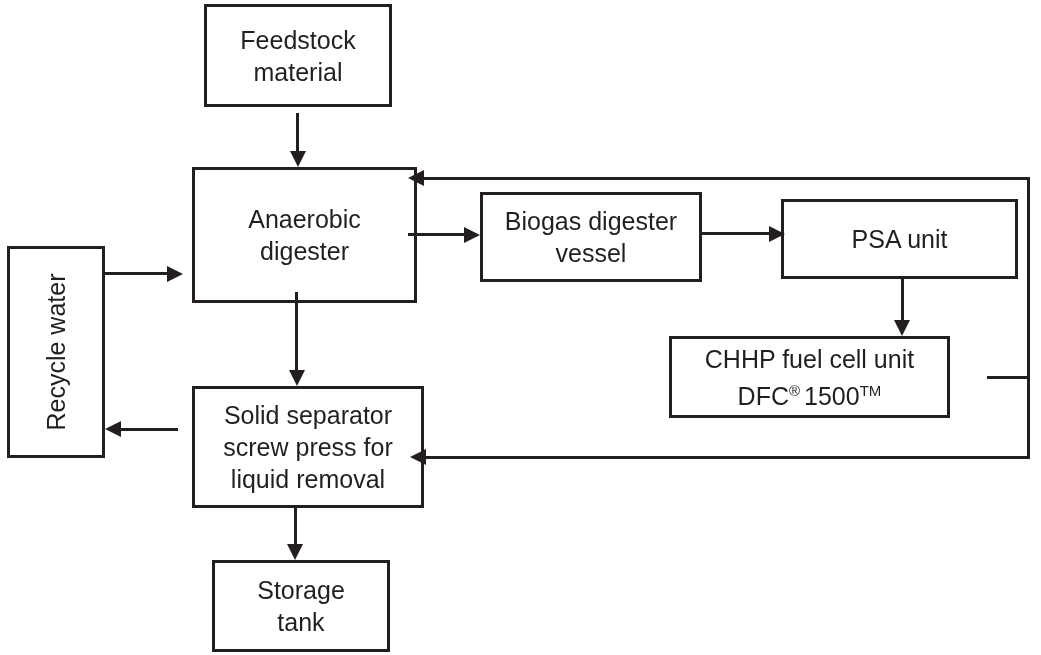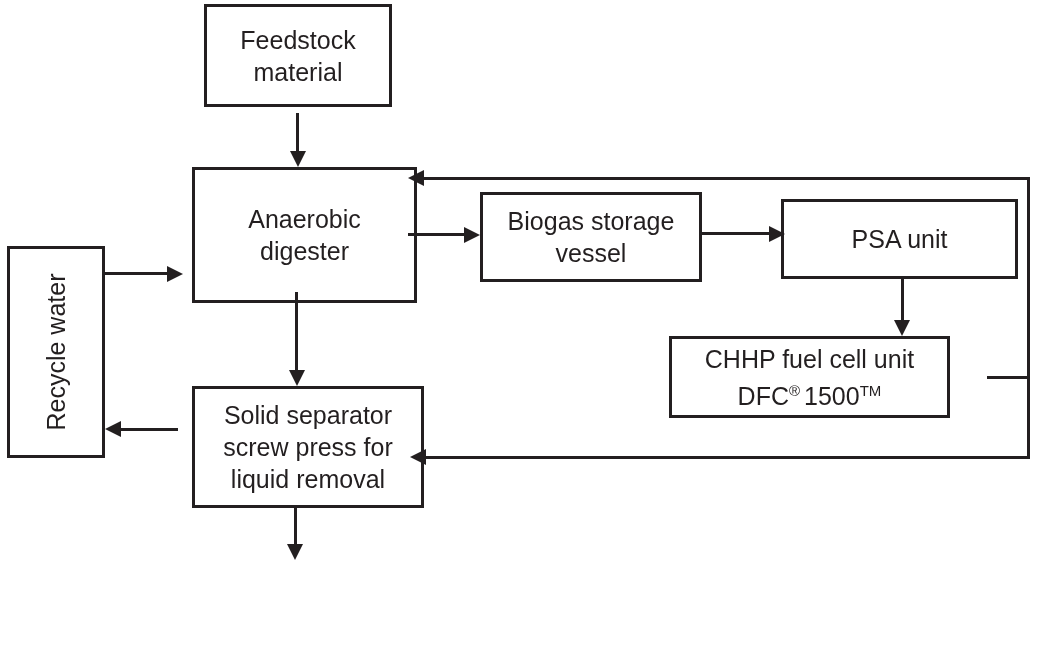--- a/index.html
+++ b/index.html
@@ -59,21 +59,21 @@
     <span class="lbl">Feedstock
 material</span>
   </div>
 
   <div class="node" style="left:192px; top:167px; width:225px; height:136px;">
     <span class="lbl">Anaerobic
 digester</span>
   </div>
 
   <div class="node" style="left:480px; top:192px; width:222px; height:90px;">
-    <span class="lbl">Biogas storage
+    <span class="lbl">Biogas digester
 vessel</span>
   </div>
 
   <div class="node" style="left:781px; top:199px; width:237px; height:80px;">
     <span class="lbl">PSA unit</span>
   </div>
 
   <div class="node" style="left:669px; top:336px; width:281px; height:82px;">
     <div>
       <div>CHHP fuel cell unit</div>
@@ -84,20 +84,24 @@
   <div class="node" style="left:7px; top:246px; width:98px; height:212px;">
     <span class="vlbl">Recycle water</span>
   </div>
 
   <div class="node" style="left:192px; top:386px; width:232px; height:122px;">
     <span class="lbl">Solid separator
 screw press for
 liquid removal</span>
   </div>
 
+  <div class="node" style="left:212px; top:560px; width:178px; height:92px;">
+    <span class="lbl">Storage
+tank</span>
+  </div>
 
   <div class="line" style="left:296px; top:113px; width:3px; height:39px;"></div>
   <div class="ah ah-down" style="left:290px; top:151px;"></div>
 
   <div class="line" style="left:408px; top:233px; width:57px; height:3px;"></div>
   <div class="ah ah-right" style="left:464px; top:227px;"></div>
 
   <div class="line" style="left:702px; top:232px; width:68px; height:3px;"></div>
   <div class="ah ah-right" style="left:769px; top:226px;"></div>
 

